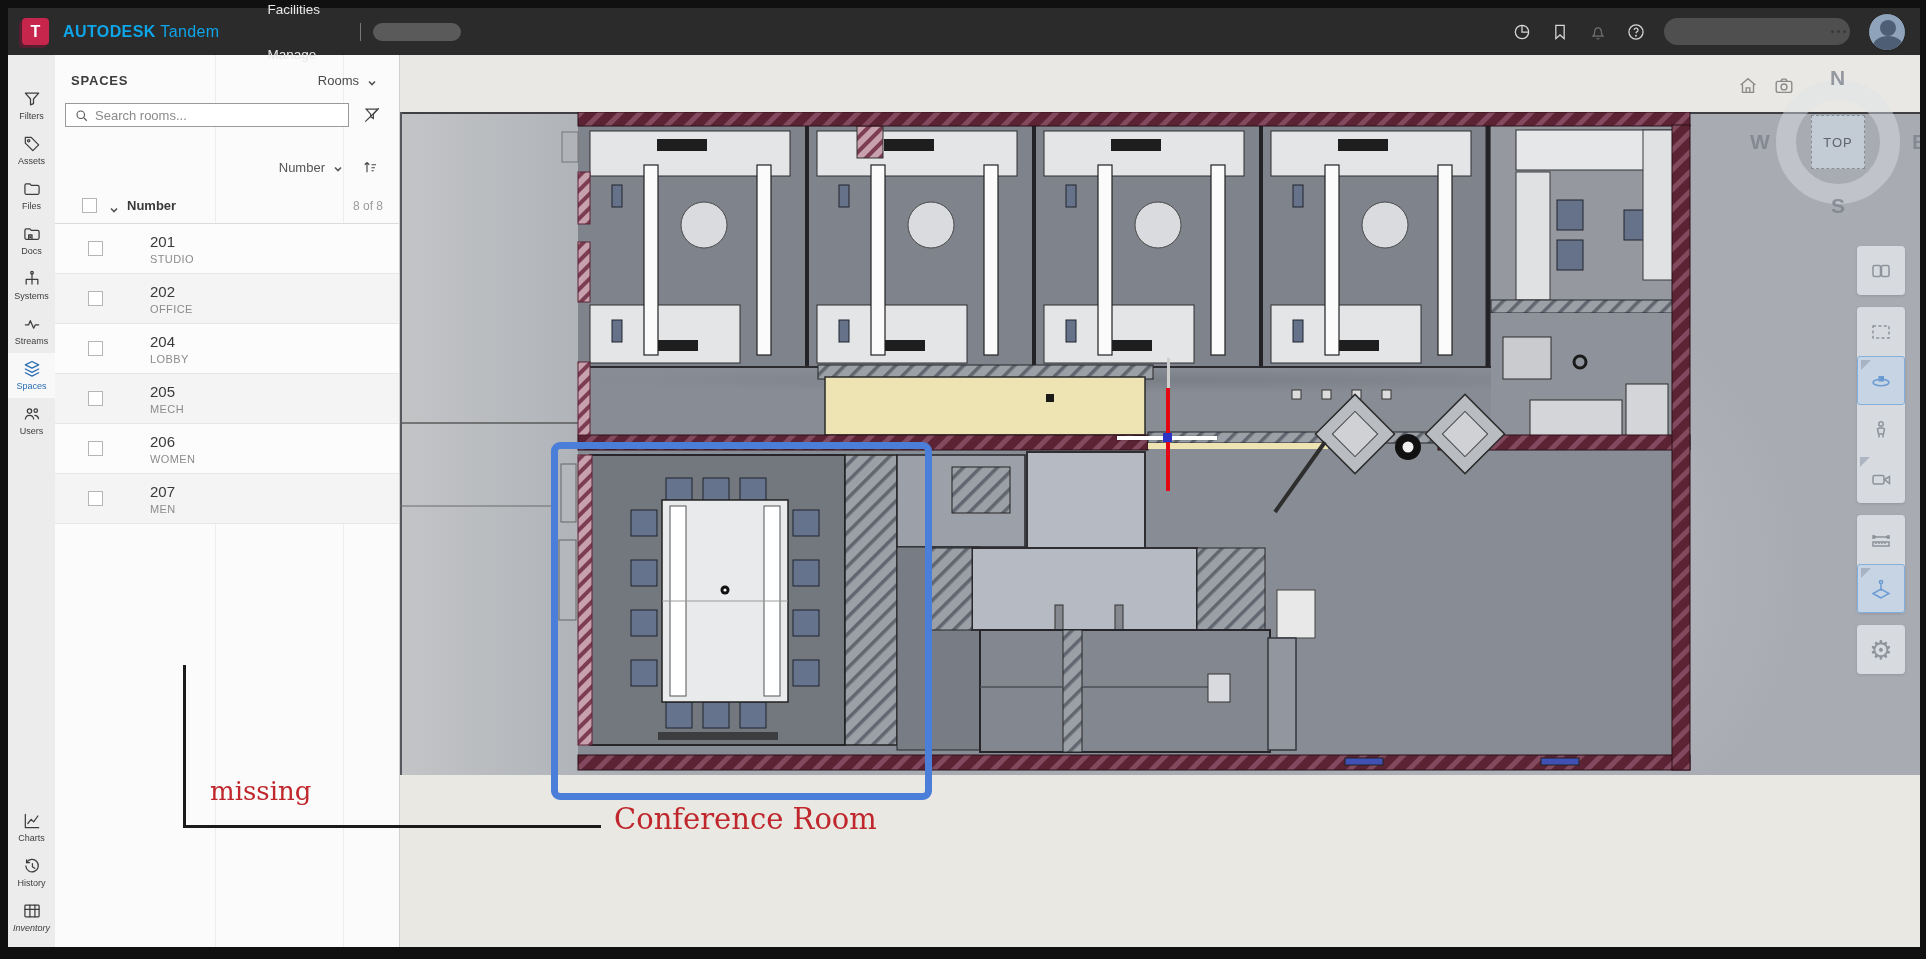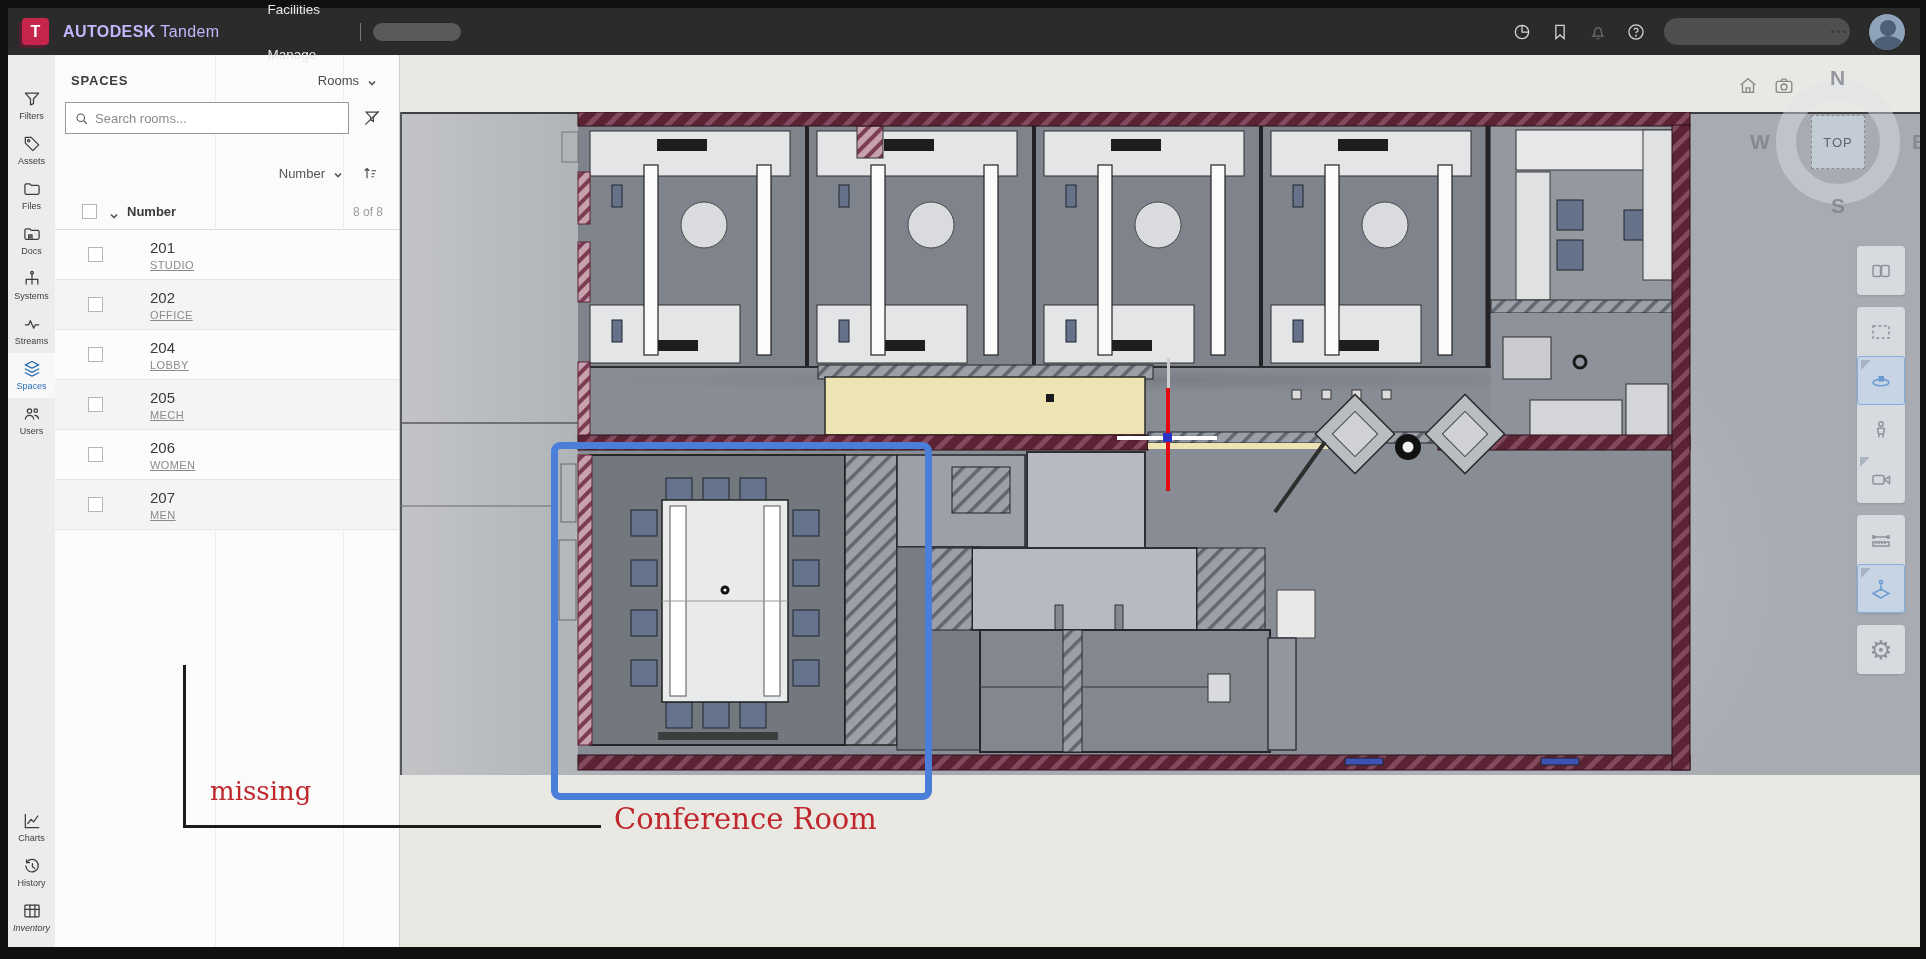--- a/index.html
+++ b/index.html
@@ -2,21 +2,21 @@
 <html><head>
 <meta charset="utf-8">
 <style>
   * { margin:0; padding:0; box-sizing:border-box; }
   html,body { width:1926px; height:959px; background:#101010; font-family:"Liberation Sans", sans-serif; overflow:hidden; }
   .app { position:absolute; left:8px; top:8px; right:6px; bottom:12px; background:#ececec; }
 
   
   .topbar { height:47px; background:#2b2b2b; display:flex; align-items:center; padding:0 14px 0 8px; position:relative; z-index:20; }
   .logo-badge { width:27px; height:27px; background:#c6254c; border-radius:4px; color:#fff; font-weight:bold; font-size:16px; display:flex; align-items:center; justify-content:center; box-shadow:-3px 3px 0 rgba(120,20,55,.55); margin-left:6px; }
-  .brand { margin-left:14px; color:#c4b5fd; font-size:16px; letter-spacing:.4px; white-space:nowrap; }
+  .brand { margin-left:14px; color:#0ea5e9; font-size:16px; letter-spacing:.4px; white-space:nowrap; }
   .brand b { font-weight:bold; }
   .topnav { display:flex; gap:30px; margin-left:48px;flex-direction:column; }
   .topnav .nav-item { color:#e8e8e8; font-size:13.5px; cursor:pointer; }
   .top-divider { width:1px; height:18px; background:#777; margin-left:40px; }
   .redacted-pill { width:88px; height:18px; background:#5a5a5a; border-radius:9px; margin-left:12px; }
   .top-right { margin-left:auto; display:flex; align-items:center; gap:18px; }
   .tb-icon { width:20px; height:20px; display:flex; align-items:center; justify-content:center; cursor:pointer; }
   .tb-icon svg { stroke:#d8d8d8; fill:none; stroke-width:1.5; }
   .tb-icon.dim svg { stroke:#6f6f6f; }
   .search-blob { width:186px; height:27px; background:#4f4f4f; border-radius:14px; position:relative; }
@@ -40,39 +40,39 @@
 
   
   .panel { width:345px; background:#fbfbfb; position:relative; z-index:10; border-right:1px solid #cfcfcf; }
   .col-div { position:absolute; top:0; bottom:0; width:1px; background:#ededed; }
   .panel-head { display:flex; align-items:center; justify-content:space-between; padding:18px 22px 10px 16px; position:relative; }
   .panel-title { font-size:13px; font-weight:bold; color:#3c3c3c; letter-spacing:.8px; }
   .type-sel { display:flex; align-items:center; gap:8px; font-size:13px; color:#4a4a4a; cursor:pointer; }
   .chev { width:10px; height:10px; }
   .chev svg { stroke:#555; fill:none; stroke-width:1.6; }
   .search-row { display:flex; align-items:center; gap:10px; padding:4px 14px 0 10px; position:relative; }
-  .search-box { flex:1; display:flex; align-items:center; gap:6px; border:1px solid #9a9a9a; background:#fff; height:32px; padding:0 8px; }
+  .search-box { flex:1; display:flex; align-items:center; gap:6px; border:1px solid #9a9a9a; background:#fff; height:24px; padding:0 8px; }
   .search-box svg { stroke:#555; fill:none; stroke-width:1.5; flex:0 0 auto; }
   .search-box input { border:none; outline:none; font-size:13px; color:#333; width:100%; font-family:"Liberation Sans",sans-serif; background:transparent; }
   .search-box input::placeholder { color:#8a8a8a; }
   .icon-btn { width:26px; height:26px; display:flex; align-items:center; justify-content:center; cursor:pointer; }
   .icon-btn svg { stroke:#444; fill:none; stroke-width:1.5; }
   .sort-row { display:flex; align-items:center; justify-content:flex-end; gap:14px; padding:26px 16px 8px 0; }
   .col-sel { display:flex; align-items:center; gap:8px; font-size:13px; color:#555; cursor:pointer; }
   .list-header { display:flex; align-items:center; padding:10px 16px 10px 27px; border-bottom:1px solid #dcdcdc; position:relative; }
   .cb { width:15px; height:15px; border:1px solid #b5b5b5; background:#fff; flex:0 0 auto; cursor:pointer; }
   .list-header .hchev { margin-left:12px; }
   .hcol { font-size:13px; font-weight:bold; color:#3a3a3a; margin-left:8px; }
   .hcount { margin-left:auto; font-size:12px; color:#9c9c9c; }
   .rows { position:relative; }
   .row { display:flex; align-items:center; height:50px; padding-left:33px; border-bottom:1px solid #e6e6e6; cursor:pointer; background:#fcfcfc;gap:37px; }
   .row:nth-child(even) { background:#f4f4f4; }
   .rowtext { margin-left:10px; display:flex; flex-direction:column; gap:3px; }
   .rnum { font-size:15px; color:#3a3a3a; }
-  .rname { font-size:11px; color:#8b8b8b; letter-spacing:.4px;text-decoration:underline; }
+  .rname { font-size:11px; color:#8b8b8b; letter-spacing:.4px; }
 
   
   .canvas { flex:1; position:relative; background:#e9e8e4; overflow:hidden; z-index:1; }
   .plan-wrap { position:absolute; left:0; top:57px; width:1520px; height:663px; }
   .below-strip { position:absolute; left:0; top:720px; right:0; bottom:0; background:#eae8e3; }
 
   
   .compass { position:absolute; left:1376px; top:25px; width:124px; height:124px; pointer-events:none; }
   .compass .ring { position:absolute; left:0; top:0; width:124px; height:124px; border-radius:50%; border:20px solid rgba(222,226,231,.45); }
   .cletter { position:absolute; font-weight:bold; font-size:21px; color:rgba(120,126,136,.75); }

